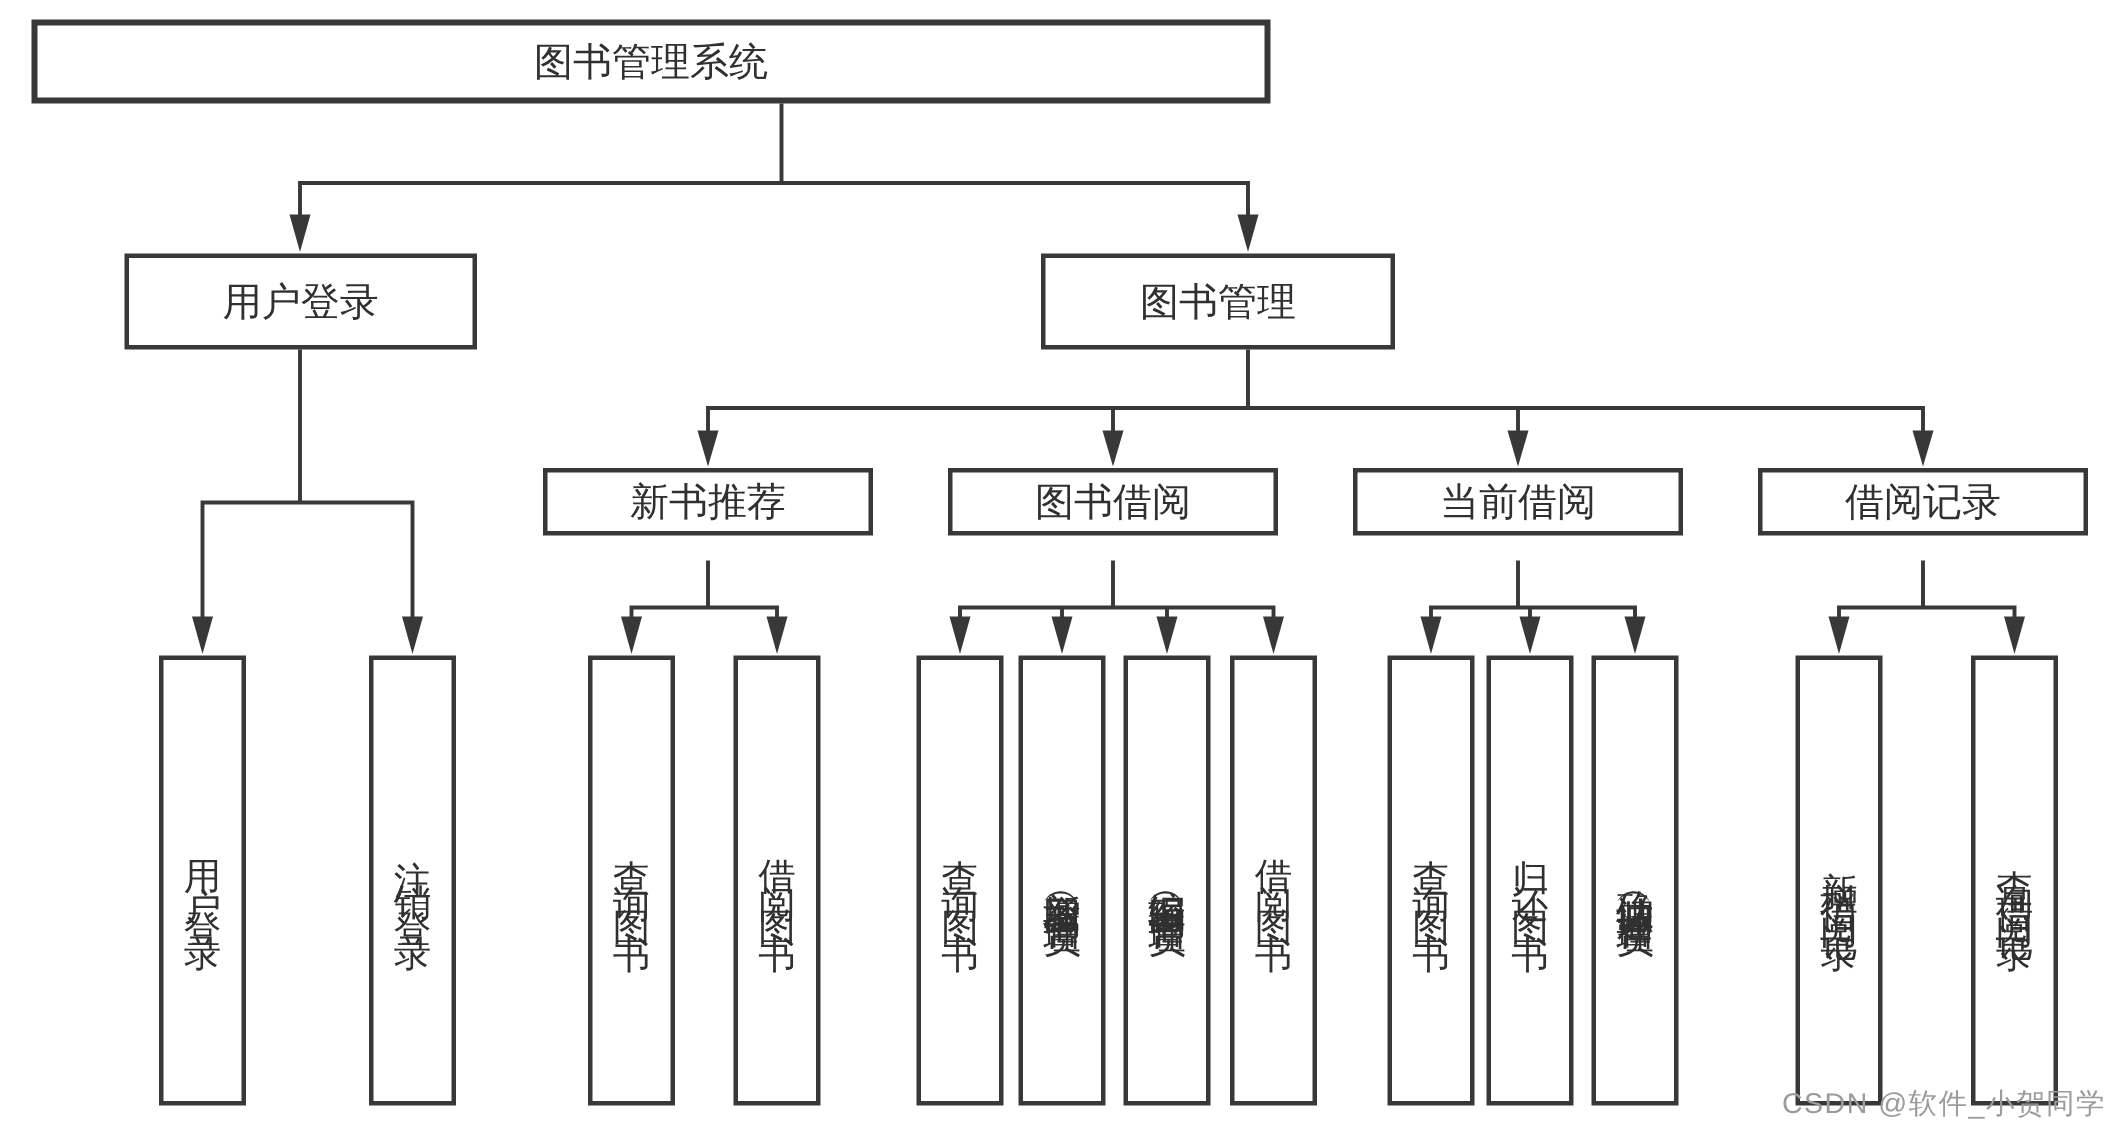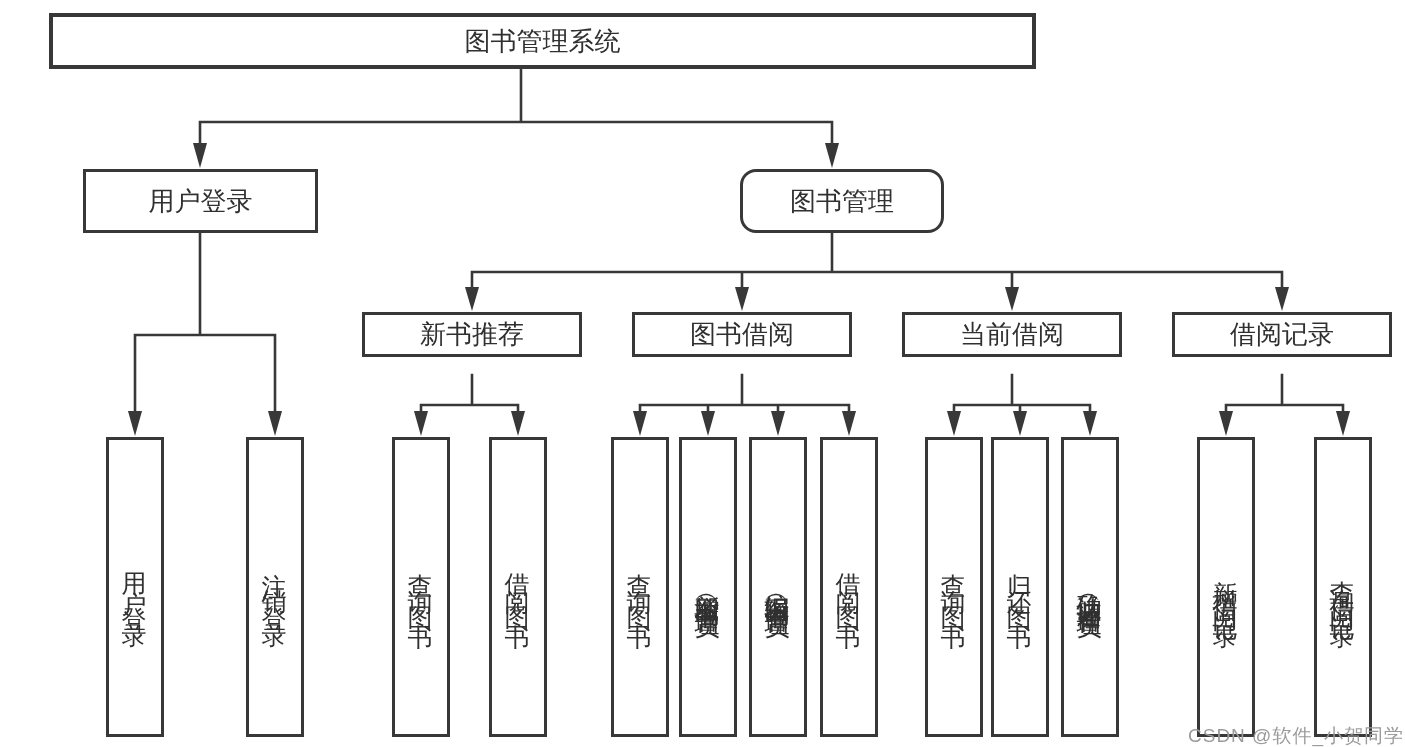--- a/index.html
+++ b/index.html
@@ -23,21 +23,21 @@
     position:absolute;
     box-sizing:border-box;
     background:var(--background);
     border:3px solid var(--line);
     color:var(--text);
     display:flex;align-items:center;justify-content:center;
     font-size:26px;
     white-space:nowrap;
     text-align:center;
   }
-  .root-box{left:21px;top:13px;width:987px;height:56px;border-width:4px;margin-left:28px;}
+  .root-box{left:21px;top:13px;width:826px;height:56px;border-width:4px;}
   .lvl2{top:169px;height:64px;}
   .lvl3{top:312px;height:45px;}
   .leaf{
     top:437px;height:300px;width:58px;
     writing-mode:vertical-rl;
     text-orientation:mixed;
     font-size:25px;
   }
   .ls-a{letter-spacing:17px;}  
   .ls-b{letter-spacing:9px;}   
@@ -102,21 +102,21 @@
     <g>
       <path d="M1282,375 V405 M1226,405 H1343 M1226,405 V412 M1343,405 V412"></path>
       <polygon points="1219,411 1233,411 1226,436"></polygon>
       <polygon points="1336,411 1350,411 1343,436"></polygon>
     </g>
   </svg>
 
   <div class="node root-box">图书管理系统</div>
 
   <div class="node lvl2" style="left:83px;width:235px;">用户登录</div>
-  <div class="node lvl2" style="left:740px;width:204px;border-radius:16px;">图书管理</div>
+  <div class="node lvl2" style="left:694px;width:236px;">图书管理</div>
 
   <div class="node lvl3" style="left:362px;width:220px;">新书推荐</div>
   <div class="node lvl3" style="left:902px;width:220px;">当前借阅</div>
   <div class="node lvl3" style="left:632px;width:220px;">图书借阅</div>
   <div class="node lvl3" style="left:1172px;width:220px;">借阅记录</div>
 
   <div class="node leaf ls-a" style="left:106px;">用户登录</div>
   <div class="node leaf ls-a" style="left:246px;">注销登录</div>
 
   <div class="node leaf ls-a" style="left:392px;">查询图书</div>

